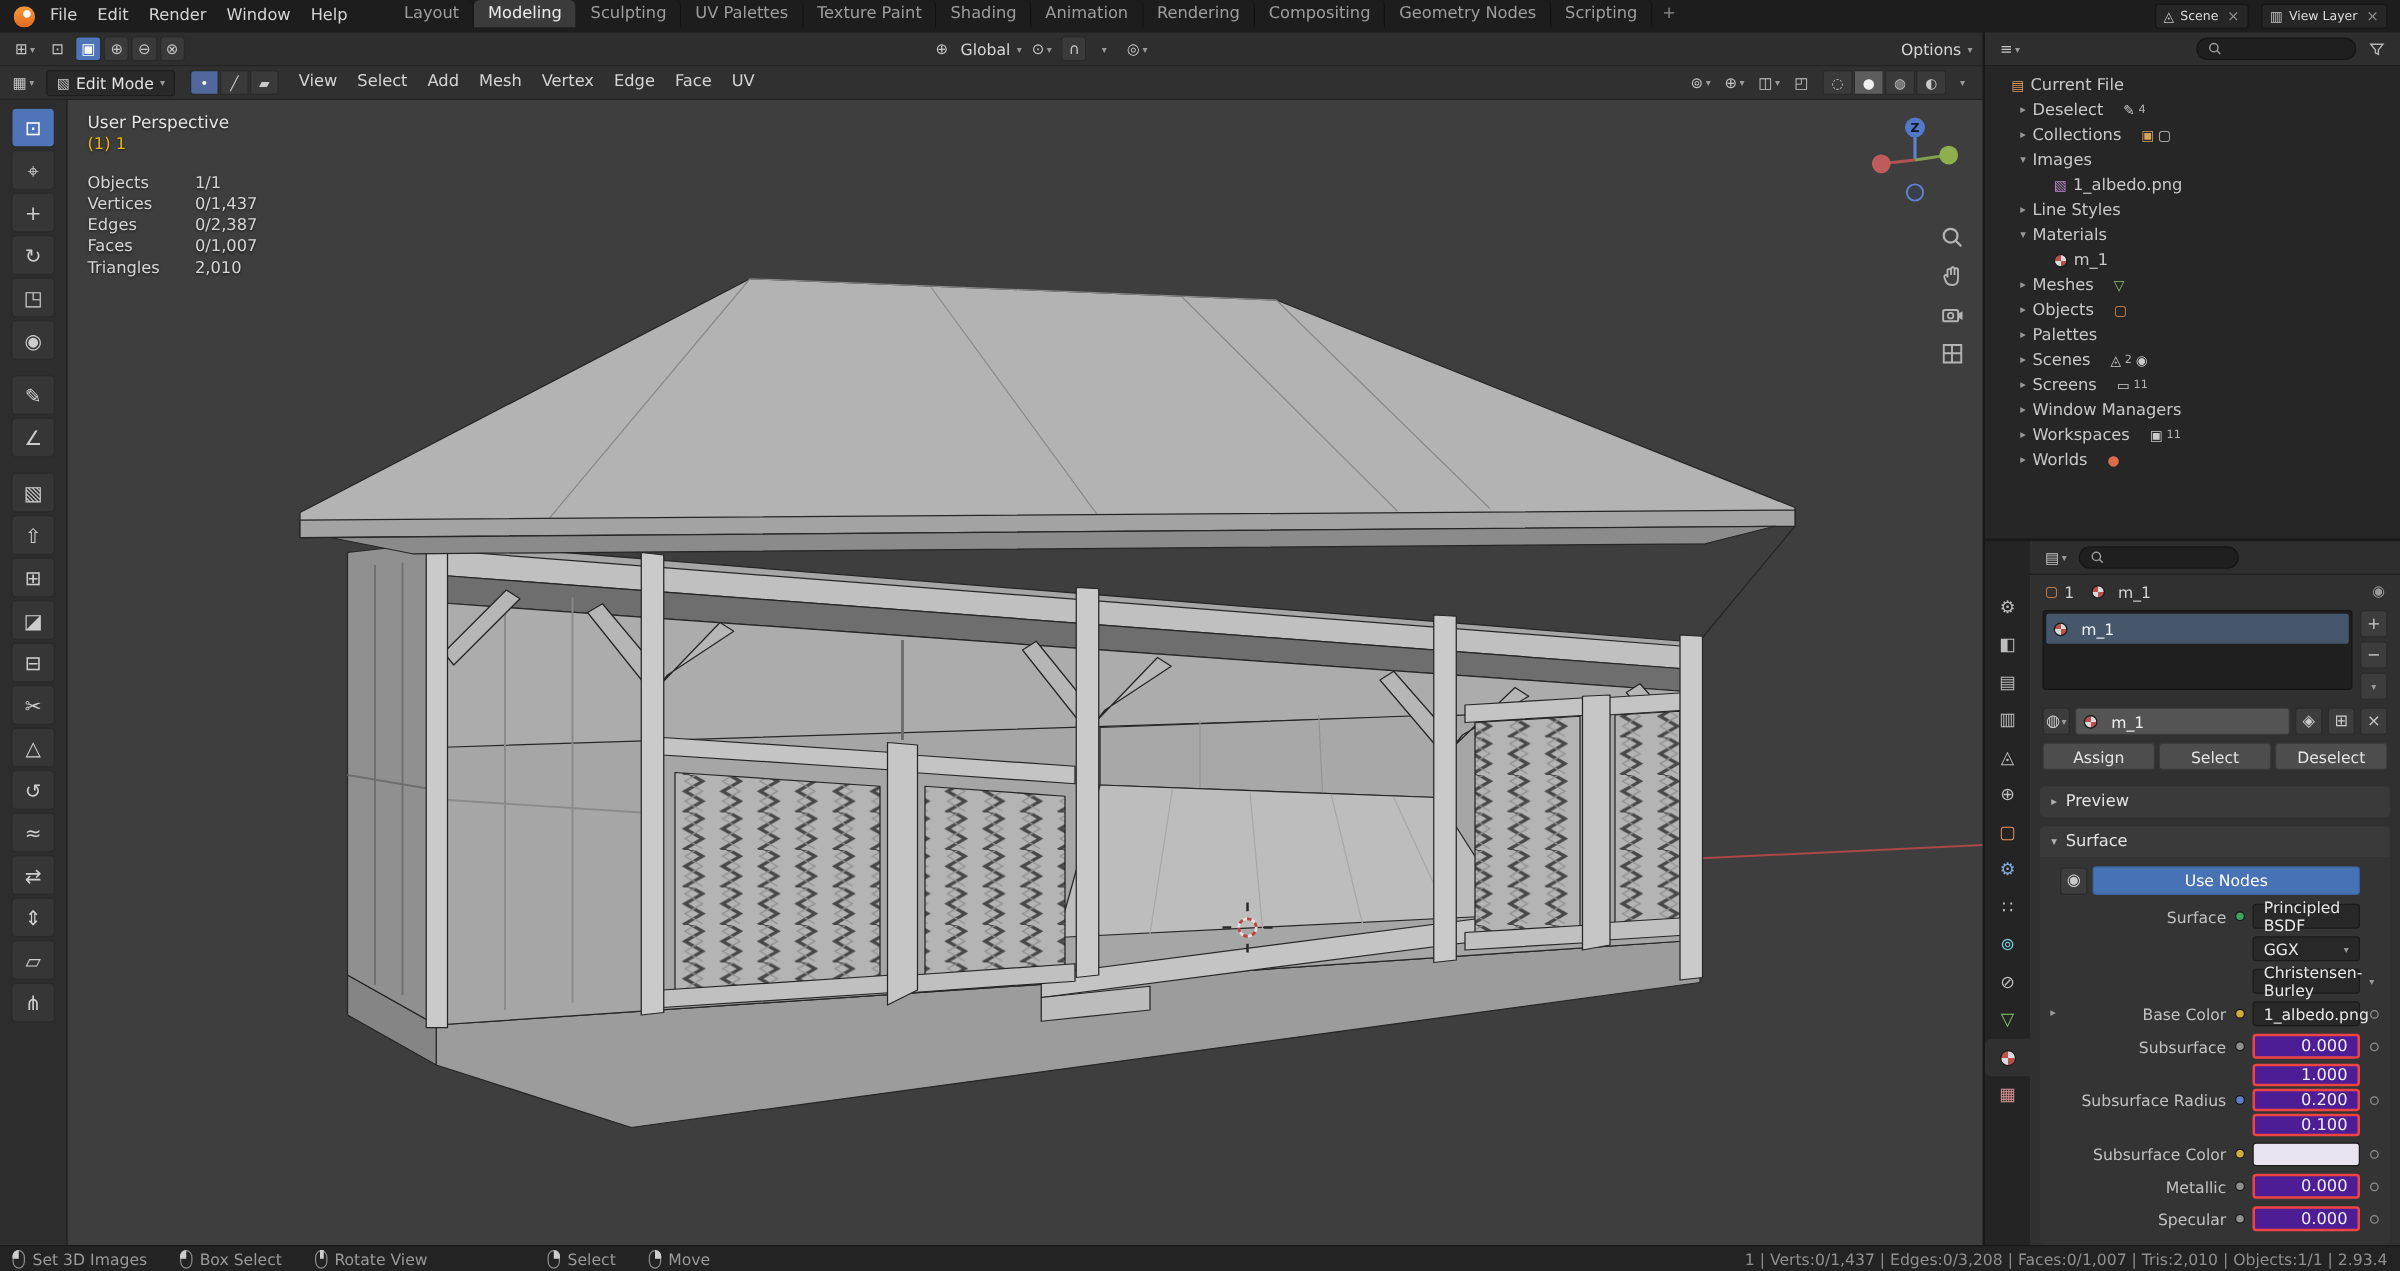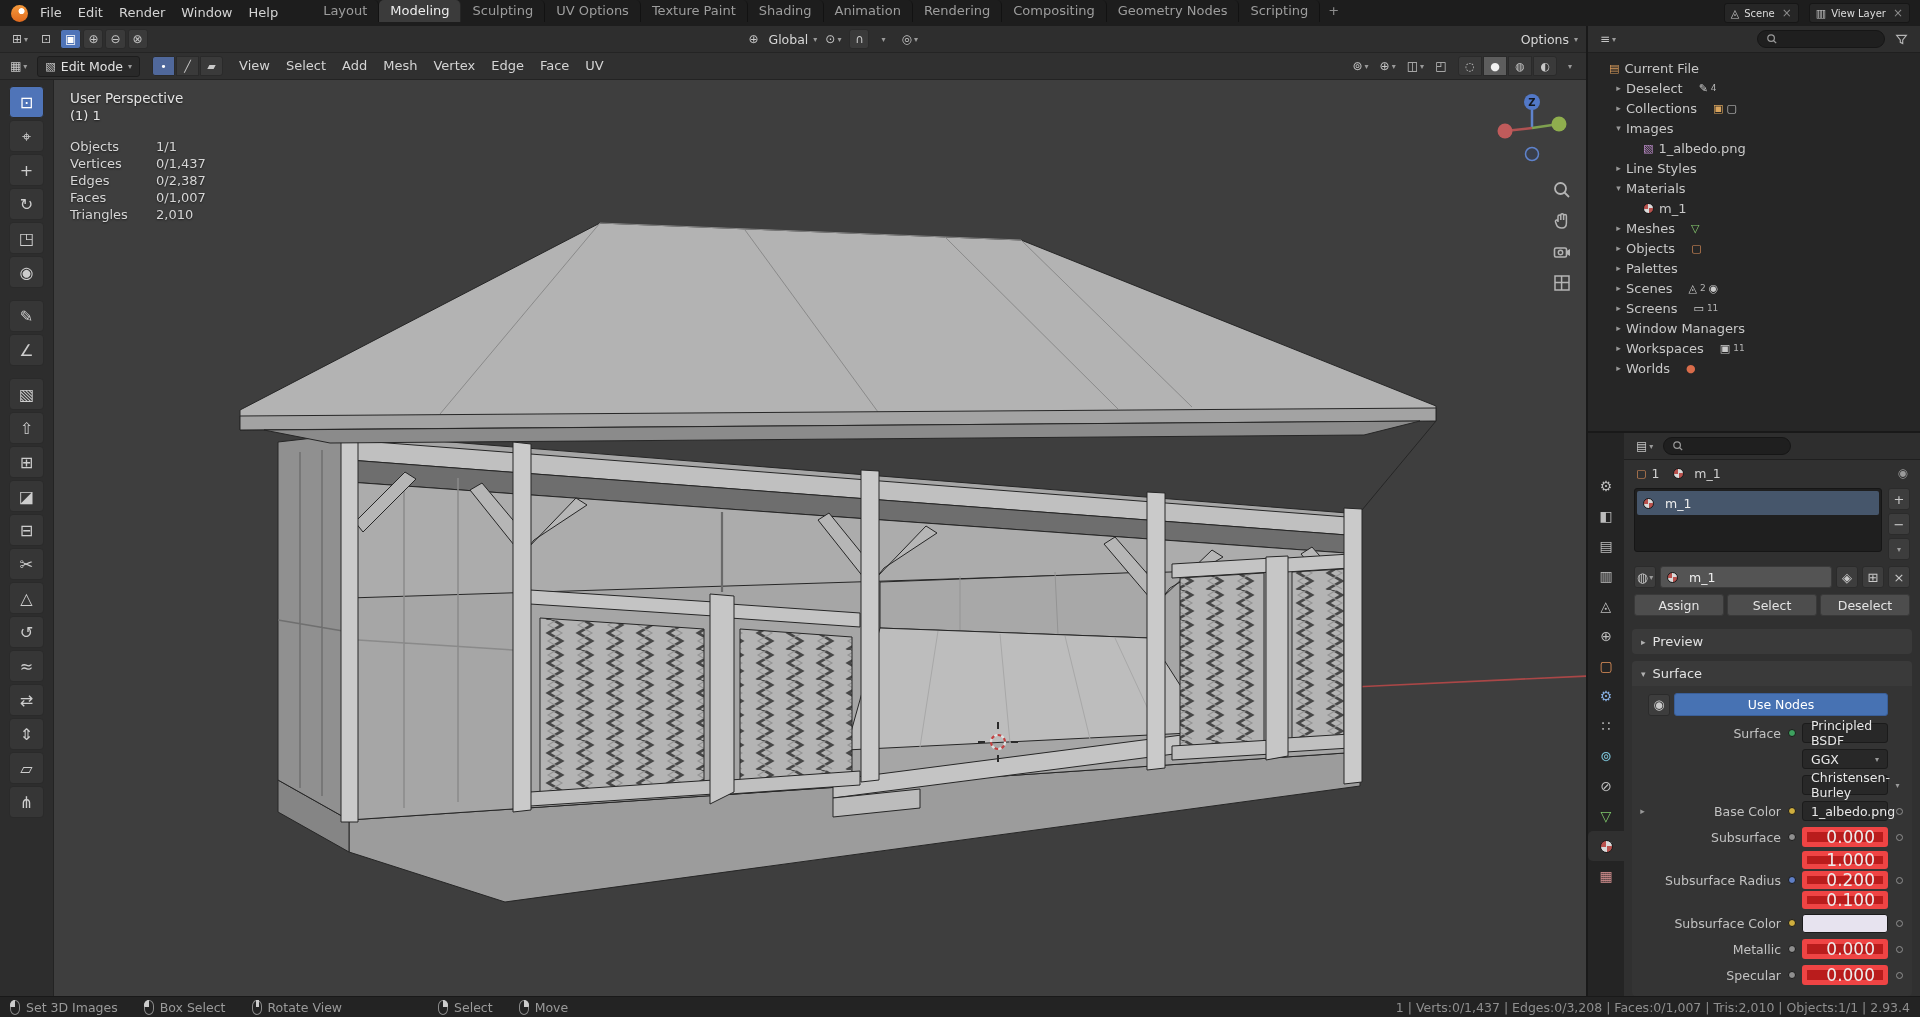--- a/index.html
+++ b/index.html
@@ -59,21 +59,21 @@
   .viewport{position:relative;flex:1;background:#3e3e3e;overflow:hidden}
   .scene{position:absolute;left:0;top:0}
   #toolbar{position:absolute;left:0;top:0;bottom:0;width:54px;background:#2d2d2d;border-right:1px solid #232323;
     display:flex;flex-direction:column;align-items:center;padding-top:6px;gap:2px;z-index:3}
   .tool-btn{width:35px;height:32px;flex:none;background:#363636;border:1px solid #2a2a2a;border-radius:4px;
     display:flex;align-items:center;justify-content:center;font-size:16px;color:#cdcdcd}
   .tool-btn.active{background:#4f74b8;color:#fff}
   .tool-btn.gap{margin-top:10px}
   #vp-overlay{position:absolute;left:70px;top:10px;z-index:2;text-shadow:0 1px 2px rgba(0,0,0,.55)}
   #vp-persp{font-size:13.5px;color:#e4e4e4}
-  #vp-object{font-size:13px;color:#e5e5e5;margin-top:2px}
+  #vp-object{font-size:13px;color:#eab308;margin-top:2px}
   #vp-stats{margin-top:16px}
   .stat-row{display:flex;font-size:13px;color:#d6d6d6;line-height:1.3}
   .stat-row .sk{width:86px}
   #gizmo{position:absolute;right:12px;top:6px;z-index:2}
   #zoom-tools{position:absolute;right:12px;top:98px;z-index:2;display:flex;flex-direction:column;gap:7px}
   .ztool{width:24px;height:24px;display:flex;align-items:center;justify-content:center;opacity:.85}
 
   
   .right-col{flex:1;display:flex;flex-direction:column;min-width:0}
   .outliner{height:405px;flex:none;display:flex;flex-direction:column;background:#262626}
@@ -116,21 +116,21 @@
   .panel-body{background:#343434;border-radius:0 0 4px 4px;padding:4px 0 8px}
   .row-usenodes{display:flex;gap:4px;padding:3px 24px 4px 16px;align-items:center}
   .btn-blue{flex:1;height:23px;background:#4772b3;border:1px solid #3a5f99;border-radius:3px;color:#fff;
     display:flex;align-items:center;justify-content:center;font-size:12.5px}
   .prop-row{min-height:26px;display:flex;align-items:center;padding:1px 9px 1px 4px}
   .row-expand{width:13px;font-size:9px;color:#9a9a9a;text-align:center;flex:none}
   .prop-label{width:132px;text-align:right;margin-right:7px;font-size:12.5px;color:#c2c2c2;flex:none;white-space:nowrap}
   .socket{width:8px;height:8px;border-radius:50%;border:1px solid #191919;margin-right:6px;flex:none}
   .socket.none{border:none;background:transparent}
   .widget{flex:1;min-width:0}
-  .w-slider{height:20px;background:#b91c1c;border:5px solid #ef4444;border-radius:3px;display:flex;align-items:center;justify-content:flex-end;padding:0 8px;font-size:17px;color:#ececec}
+  .w-slider{height:20px;background:#4c1d95;border:2px solid #ef4444;border-radius:3px;display:flex;align-items:center;justify-content:flex-end;padding:0 8px;font-size:13px;color:#ececec}
   .w-slider.mini{height:18px}
   .w-menu{height:20px;background:#282828;border:1px solid #1b1b1b;border-radius:3px;display:flex;align-items:center;padding:0 8px;font-size:12.5px;color:#e8e8e8;gap:6px}
   .w-menu .caret{margin-left:auto}
   .w-multi{display:flex;flex-direction:column;gap:2px}
   .w-color{height:19px;border-radius:3px;border:1px solid #1b1b1b}
   .decor{width:7px;height:7px;border:1px solid #8f8f8f;border-radius:50%;margin-left:8px;flex:none}
   .decor.empty{border-color:transparent}
 
   
   .statusbar{height:21px;background:#232323;border-top:1px solid #191919;display:flex;align-items:center;padding:0 10px;flex:none}
@@ -156,21 +156,21 @@
         <div class="menu-item">File</div>
         <div class="menu-item">Edit</div>
         <div class="menu-item">Render</div>
         <div class="menu-item">Window</div>
         <div class="menu-item">Help</div>
       </nav>
     <div id="topbar-tabs">
         <div class="ws-tab">Layout</div>
         <div class="ws-tab active">Modeling</div>
         <div class="ws-tab">Sculpting</div>
-        <div class="ws-tab">UV Options</div>
+        <div class="ws-tab">UV Palettes</div>
         <div class="ws-tab">Texture Paint</div>
         <div class="ws-tab">Shading</div>
         <div class="ws-tab">Animation</div>
         <div class="ws-tab">Rendering</div>
         <div class="ws-tab">Compositing</div>
         <div class="ws-tab">Geometry Nodes</div>
         <div class="ws-tab">Scripting</div>
         <div class="ws-tab add">+</div>
       </div>
     <div class="topbar-right">

